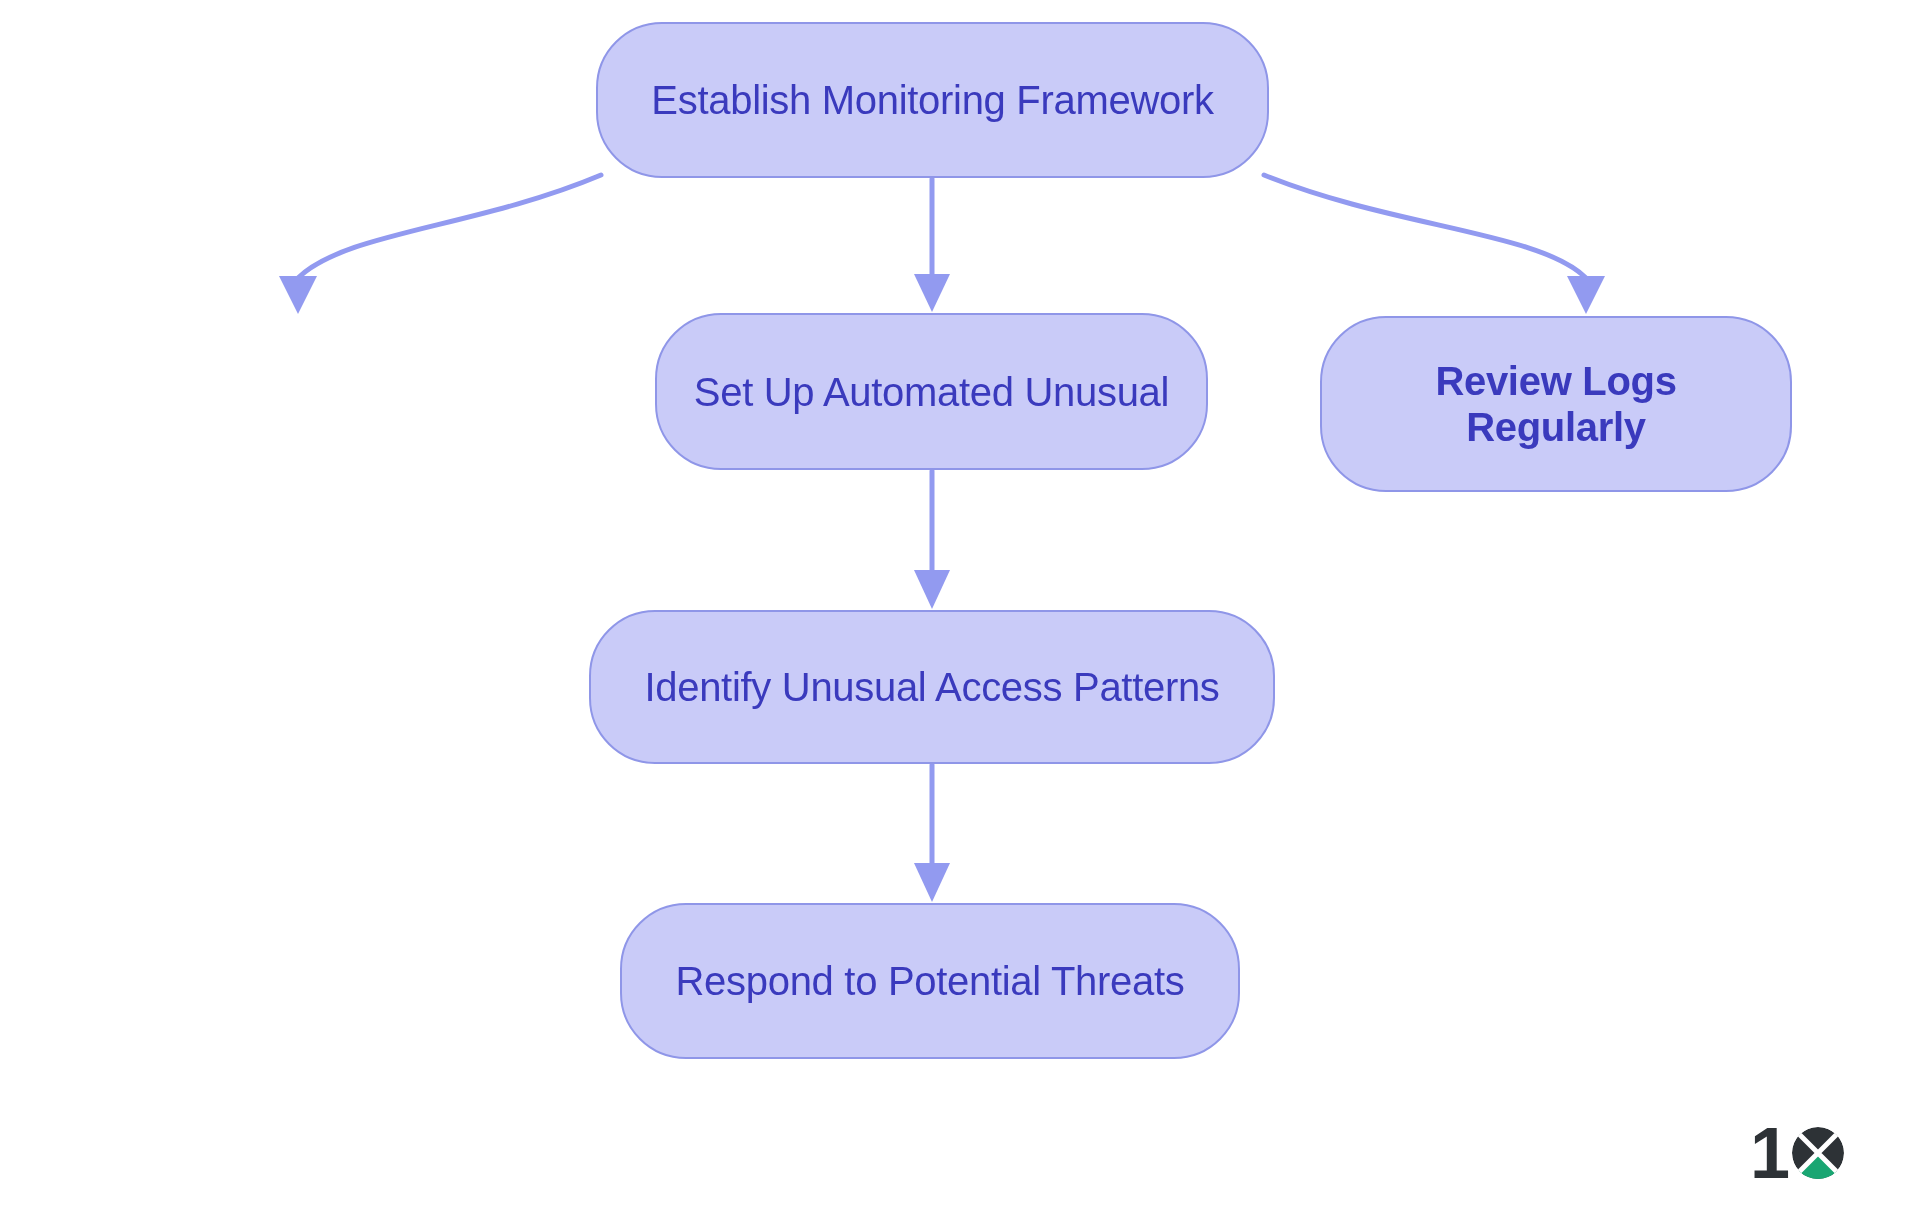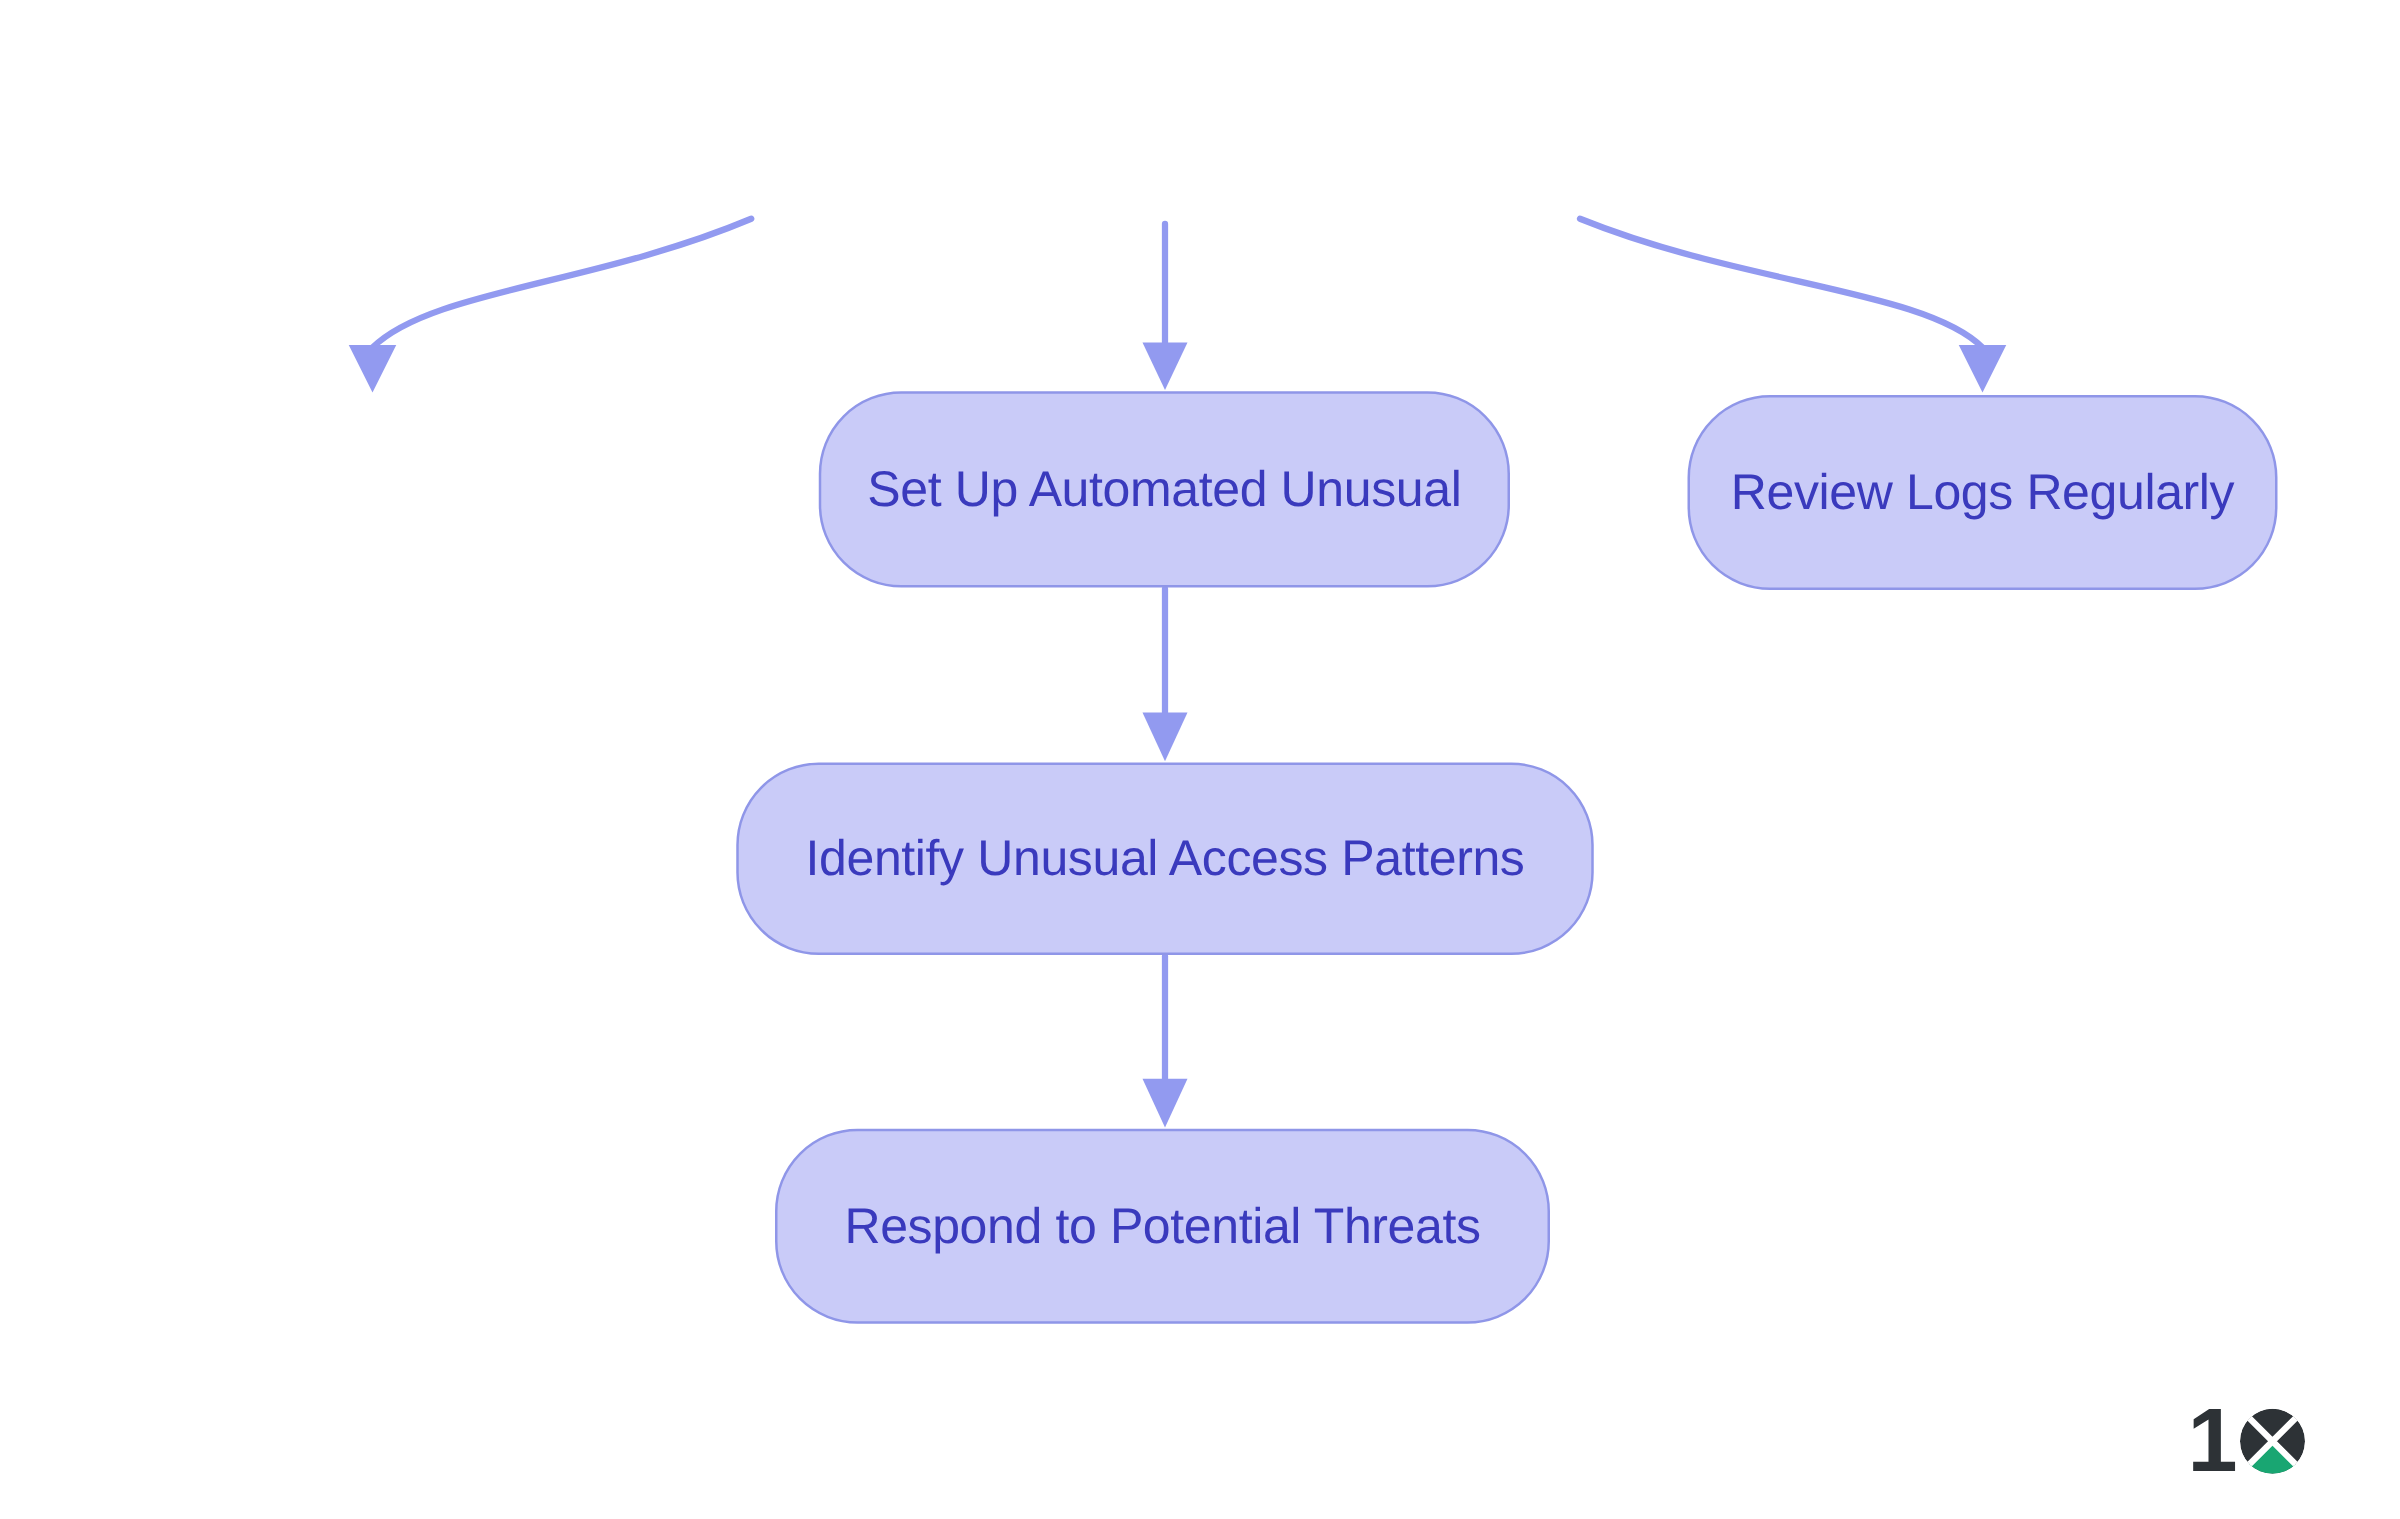--- a/index.html
+++ b/index.html
@@ -34,21 +34,21 @@
     border-radius:66px;
     color:var(--node-text);
     font-size:40px;
     letter-spacing:-0.3px;
     line-height:1.15;
     padding:0 20px;
   }
   #node-establish{left:596px;top:22px;width:673px;height:156px;}
   #node-track{left:73px;top:314px;width:444px;height:156px;}
   #node-alerts{left:655px;top:313px;width:553px;height:157px;}
-  #node-review{left:1350px;top:316px;width:472px;height:156px;}
+  #node-review{left:1320px;top:316px;width:472px;height:176px;font-weight:bold;}
   #node-identify{left:589px;top:610px;width:686px;height:154px;}
   #node-respond{left:620px;top:903px;width:620px;height:156px;text-align:right;}
   .logo{
     position:absolute;
     left:1750px;top:1122px;
     display:flex;
     align-items:center;
     gap:2px;
   }
   .logo .logo-one{
@@ -85,20 +85,23 @@
       <path class="edge-line" d="M 932 471 L 932 572"></path>
       <polygon class="edge-head" points="914,570 950,570 932,609"></polygon>
     </g>
 
     <g>
       <path class="edge-line" d="M 932 765 L 932 865"></path>
       <polygon class="edge-head" points="914,863 950,863 932,902"></polygon>
     </g>
   </svg>
 
+  <div class="node" id="node-establish">
+    <span>Establish Monitoring Framework</span>
+  </div>
 
 
   <div class="node" id="node-alerts">
     <span>Set Up Automated Unusual</span>
   </div>
 
   <div class="node" id="node-review">
     <span>Review Logs Regularly</span>
   </div>
 

